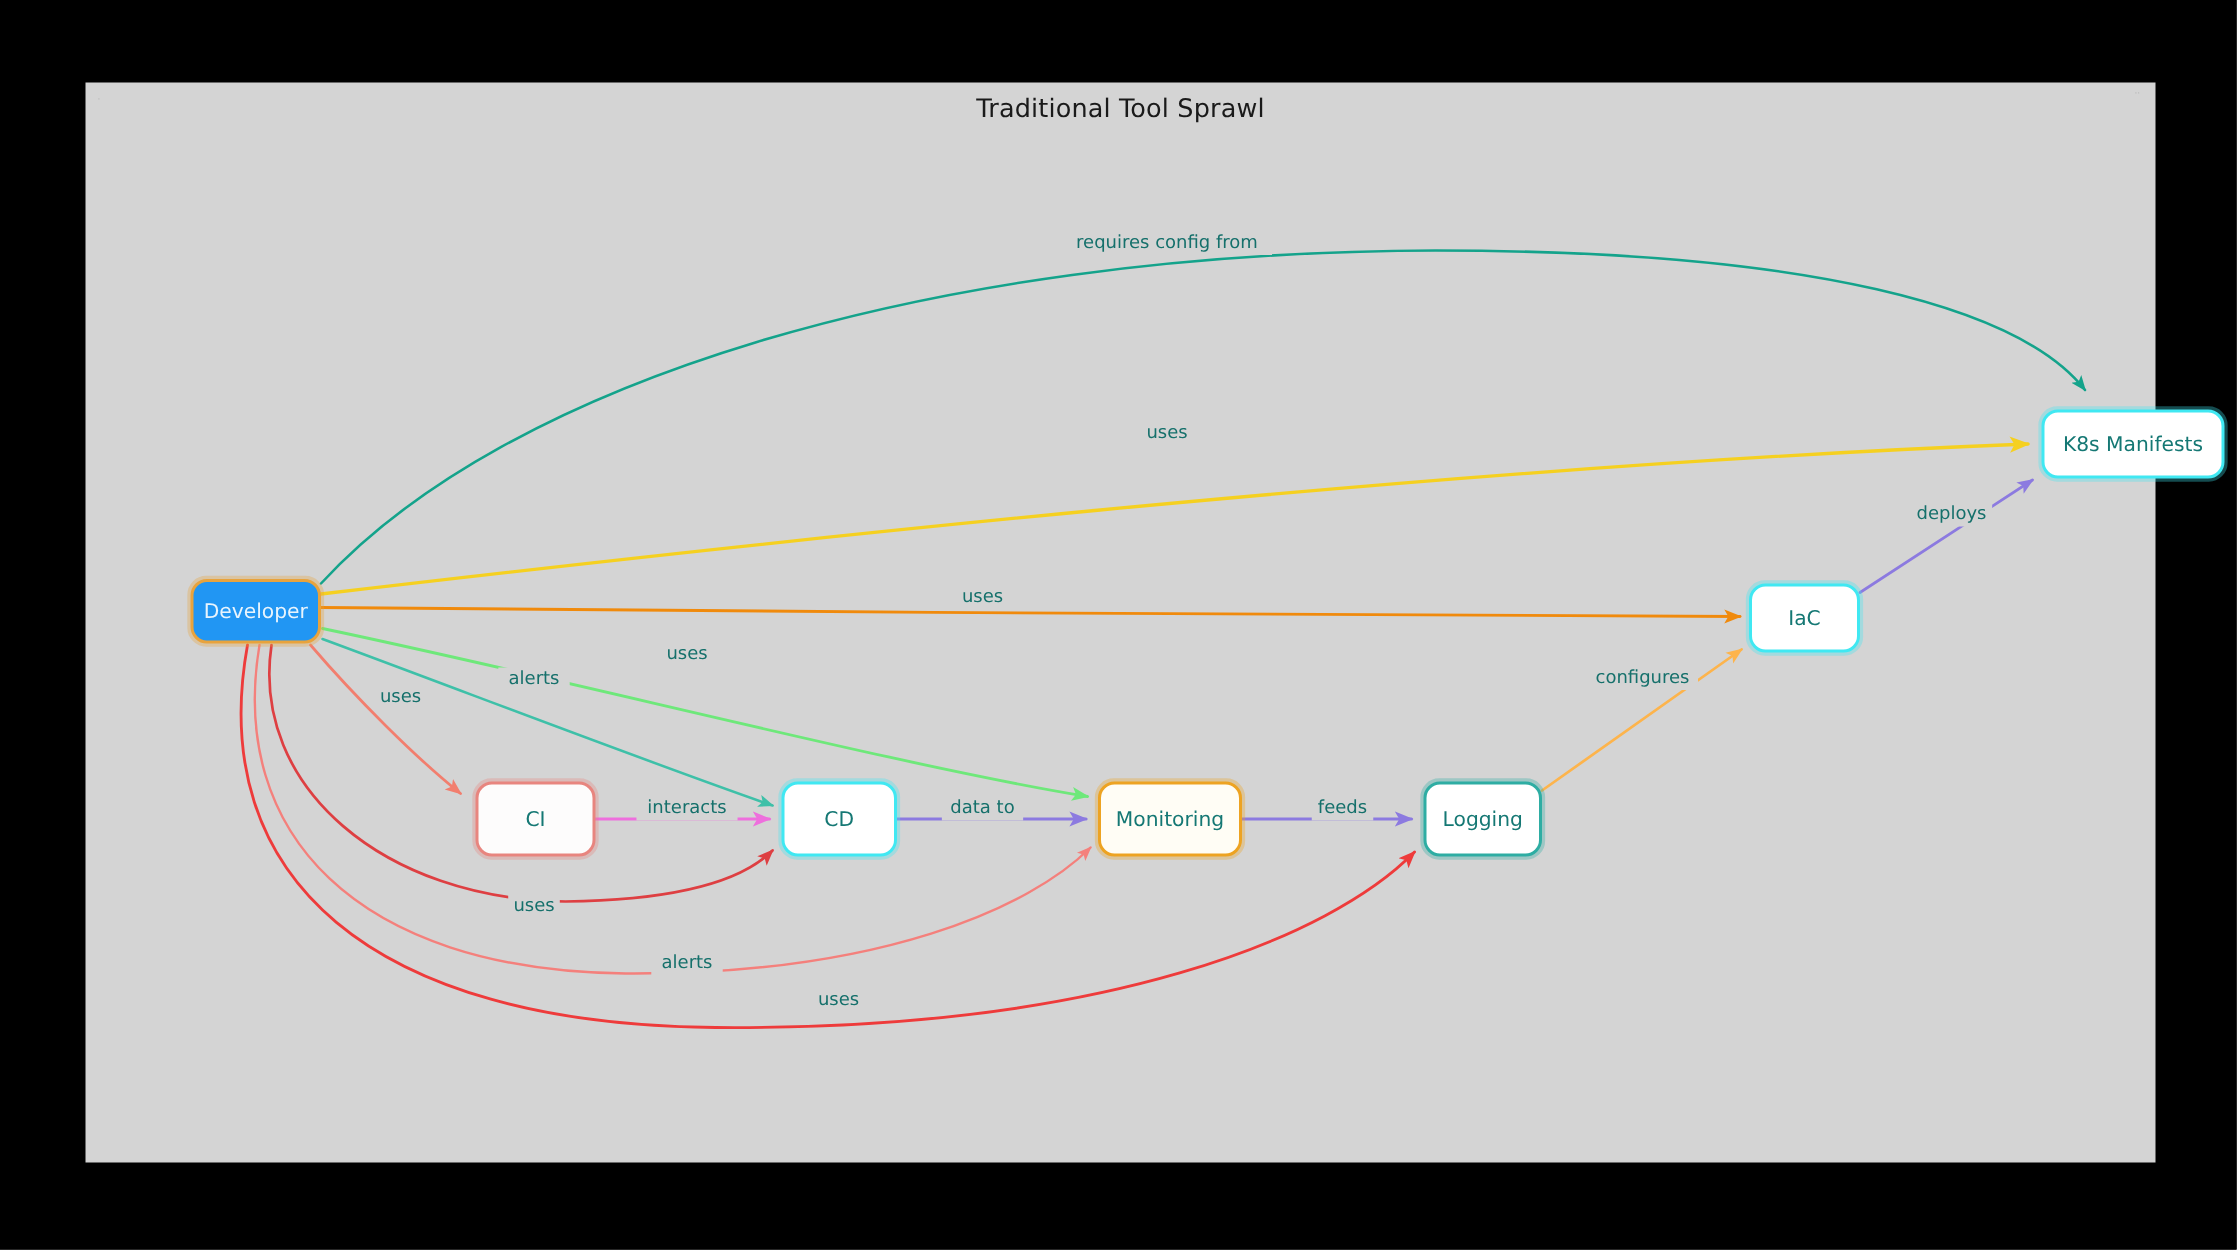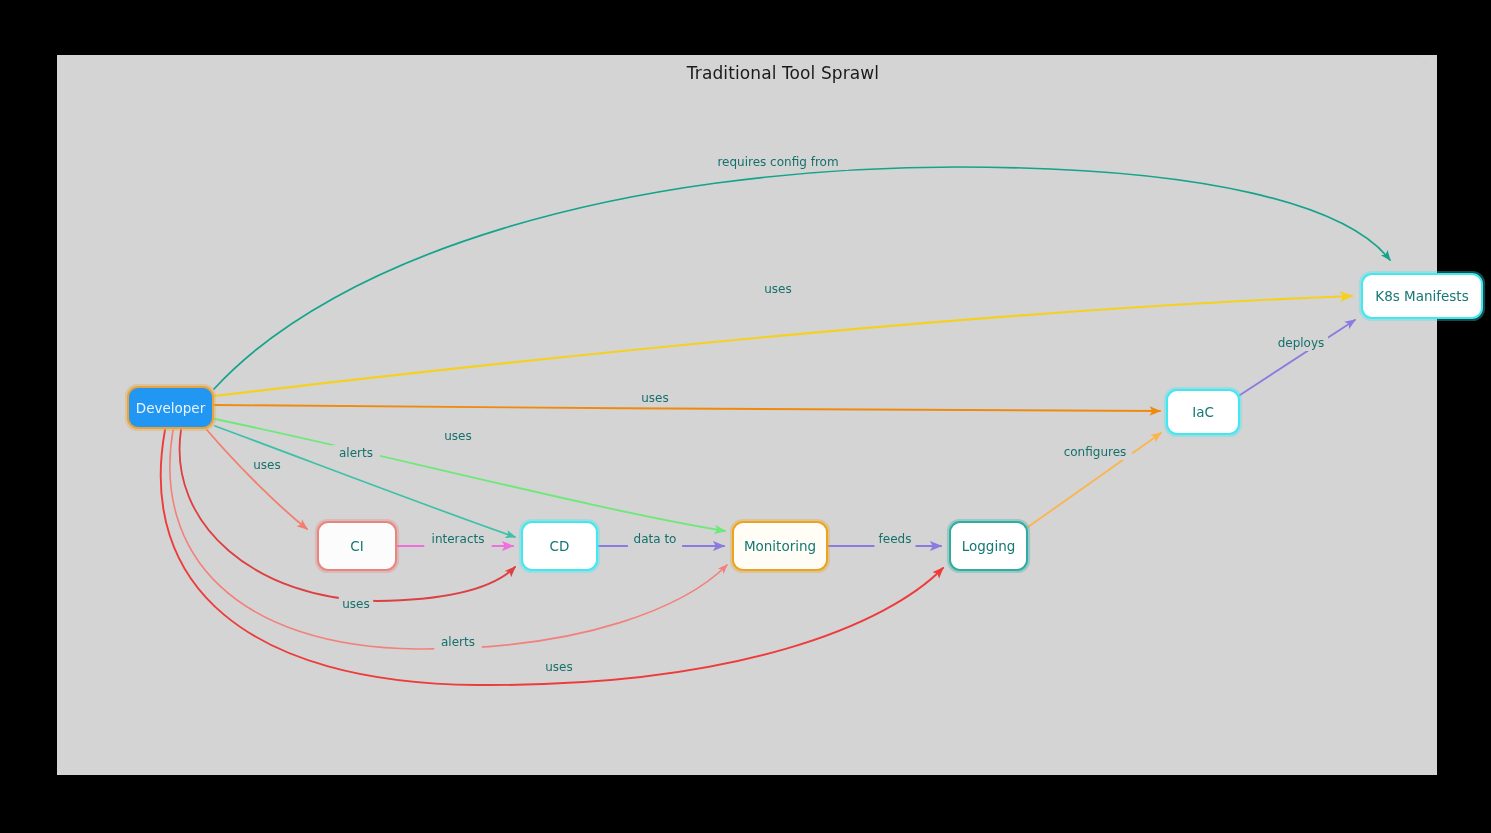--- a/index.html
+++ b/index.html
@@ -28,21 +28,20 @@
   #diagram-title {
     position: absolute;
     left: 0;
     top: 8px;
     width: 1380px;
     text-align: center;
     font-family: "DejaVu Sans", sans-serif;
     font-size: 17px;
     color: #1a1a1a;
     letter-spacing: 0.1px;
-    margin-left: 36px;
   }
   svg#graph {
     position: absolute;
     left: 0;
     top: 0;
     width: 1380px;
     height: 720px;
     overflow: visible;
   }
   .node-rect {

